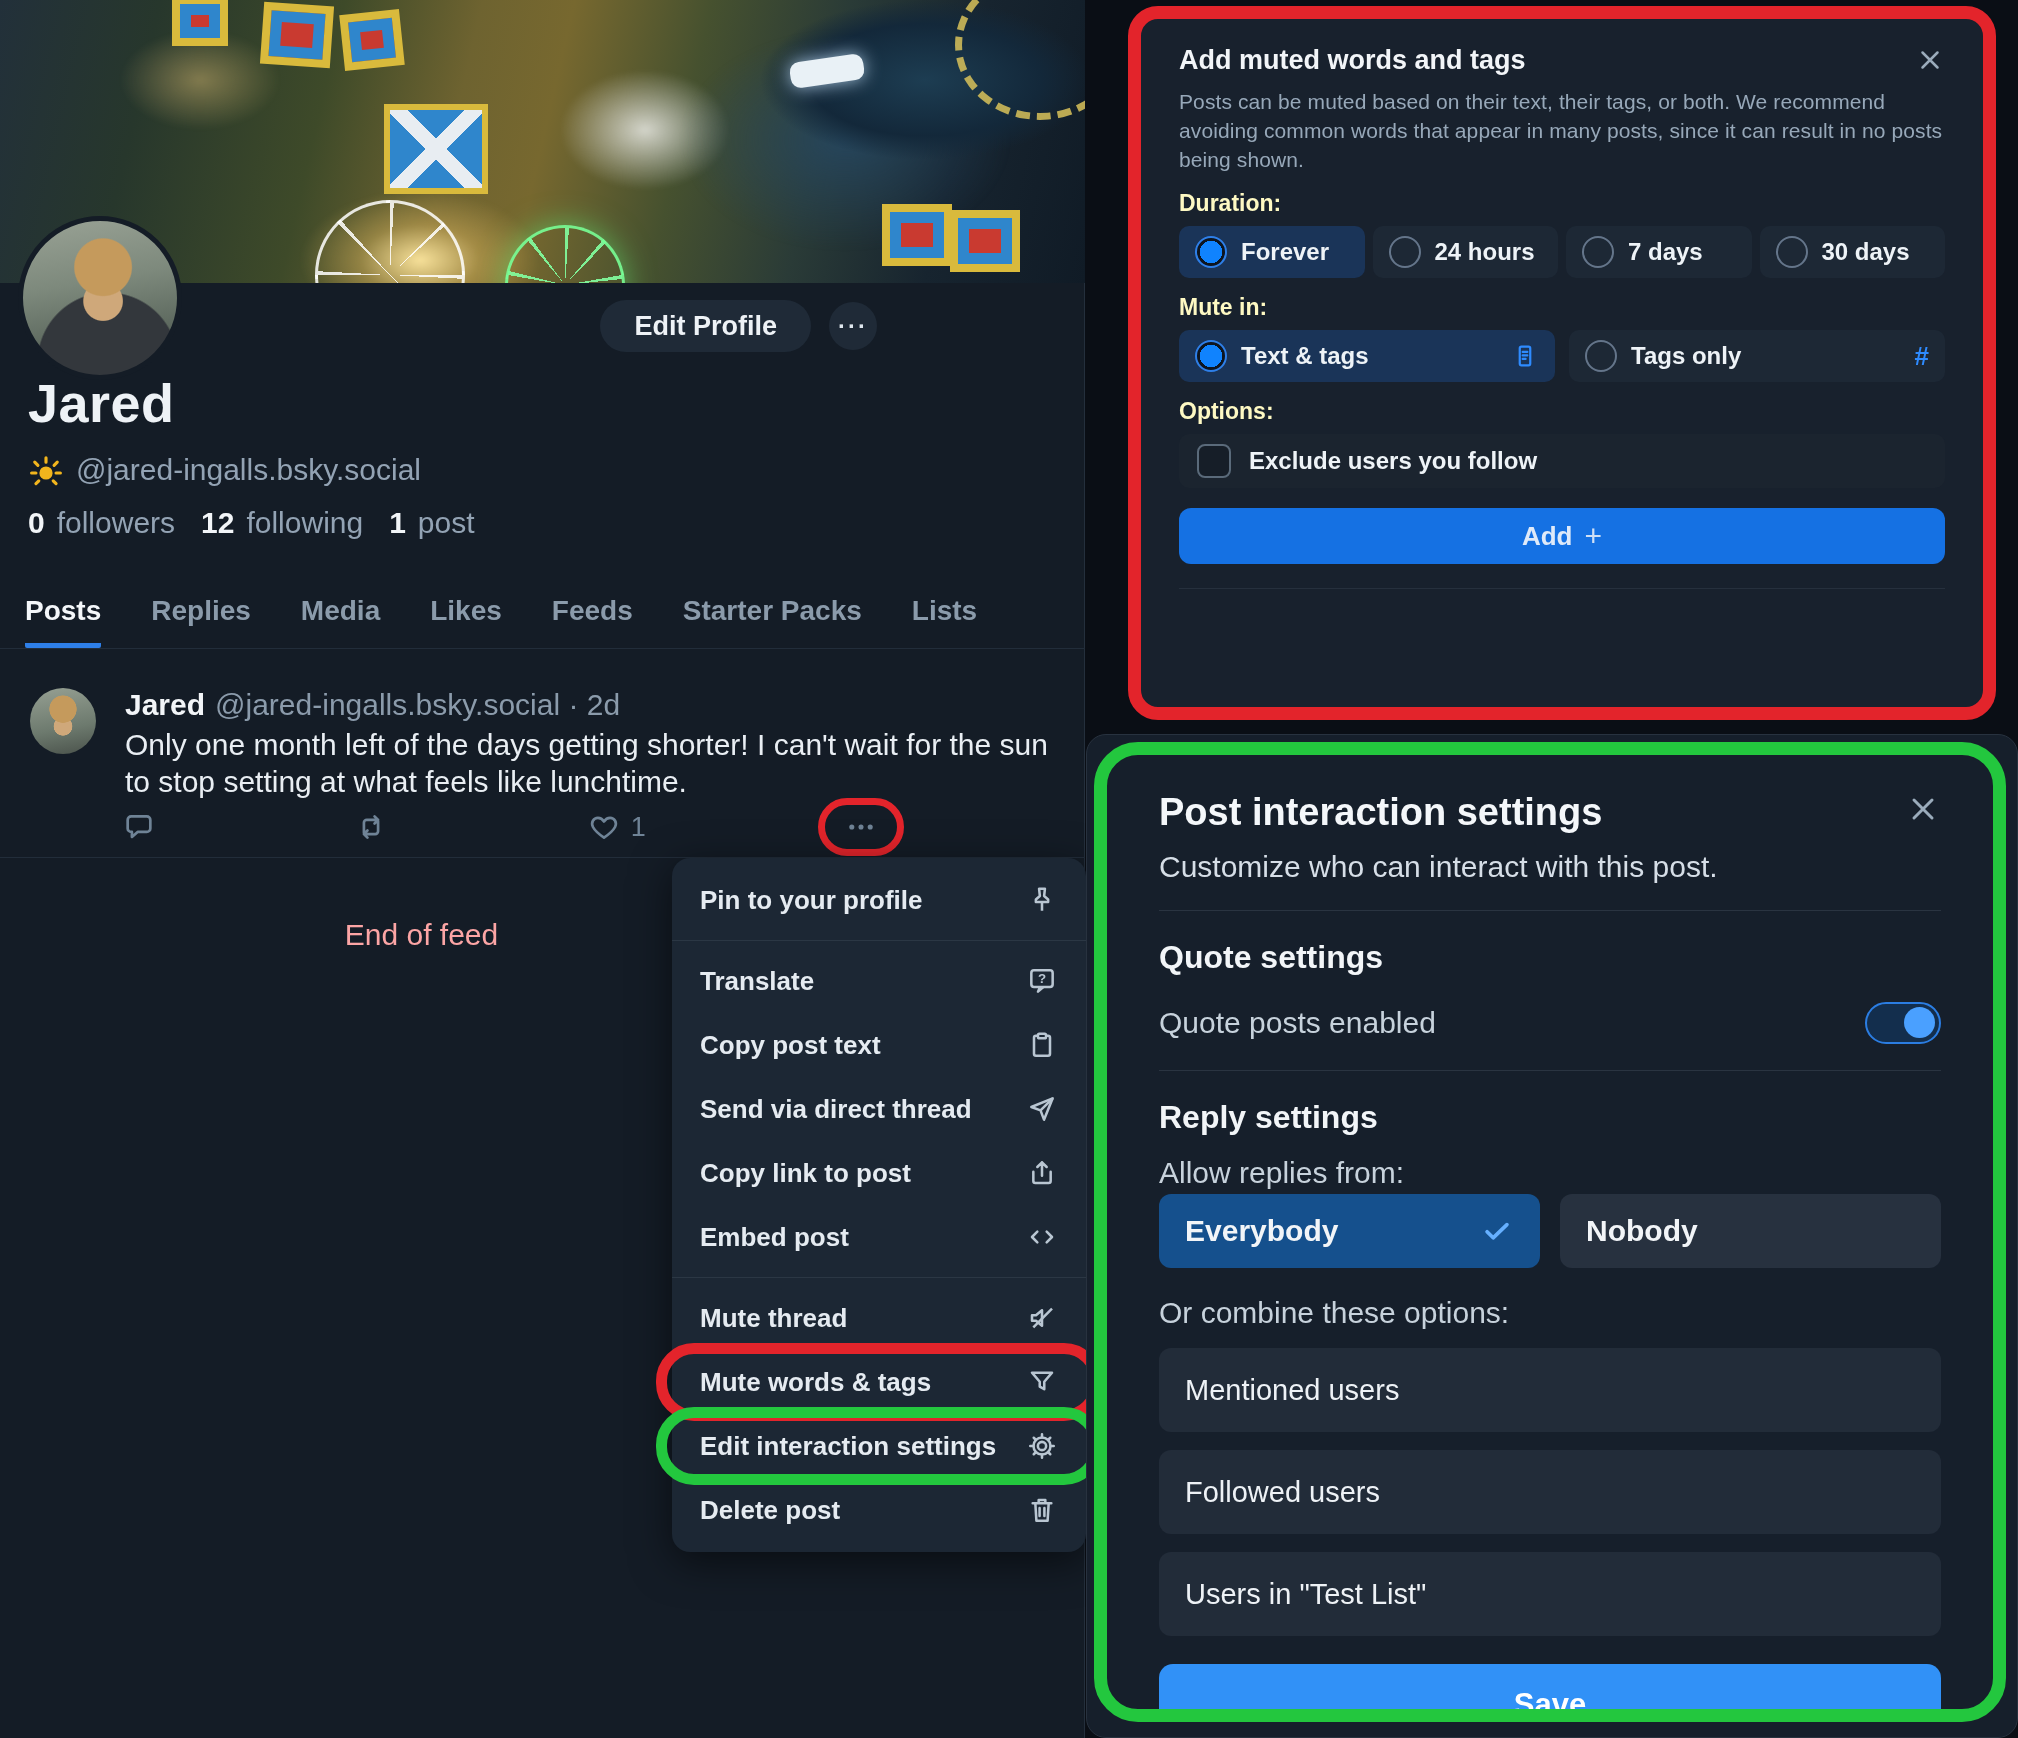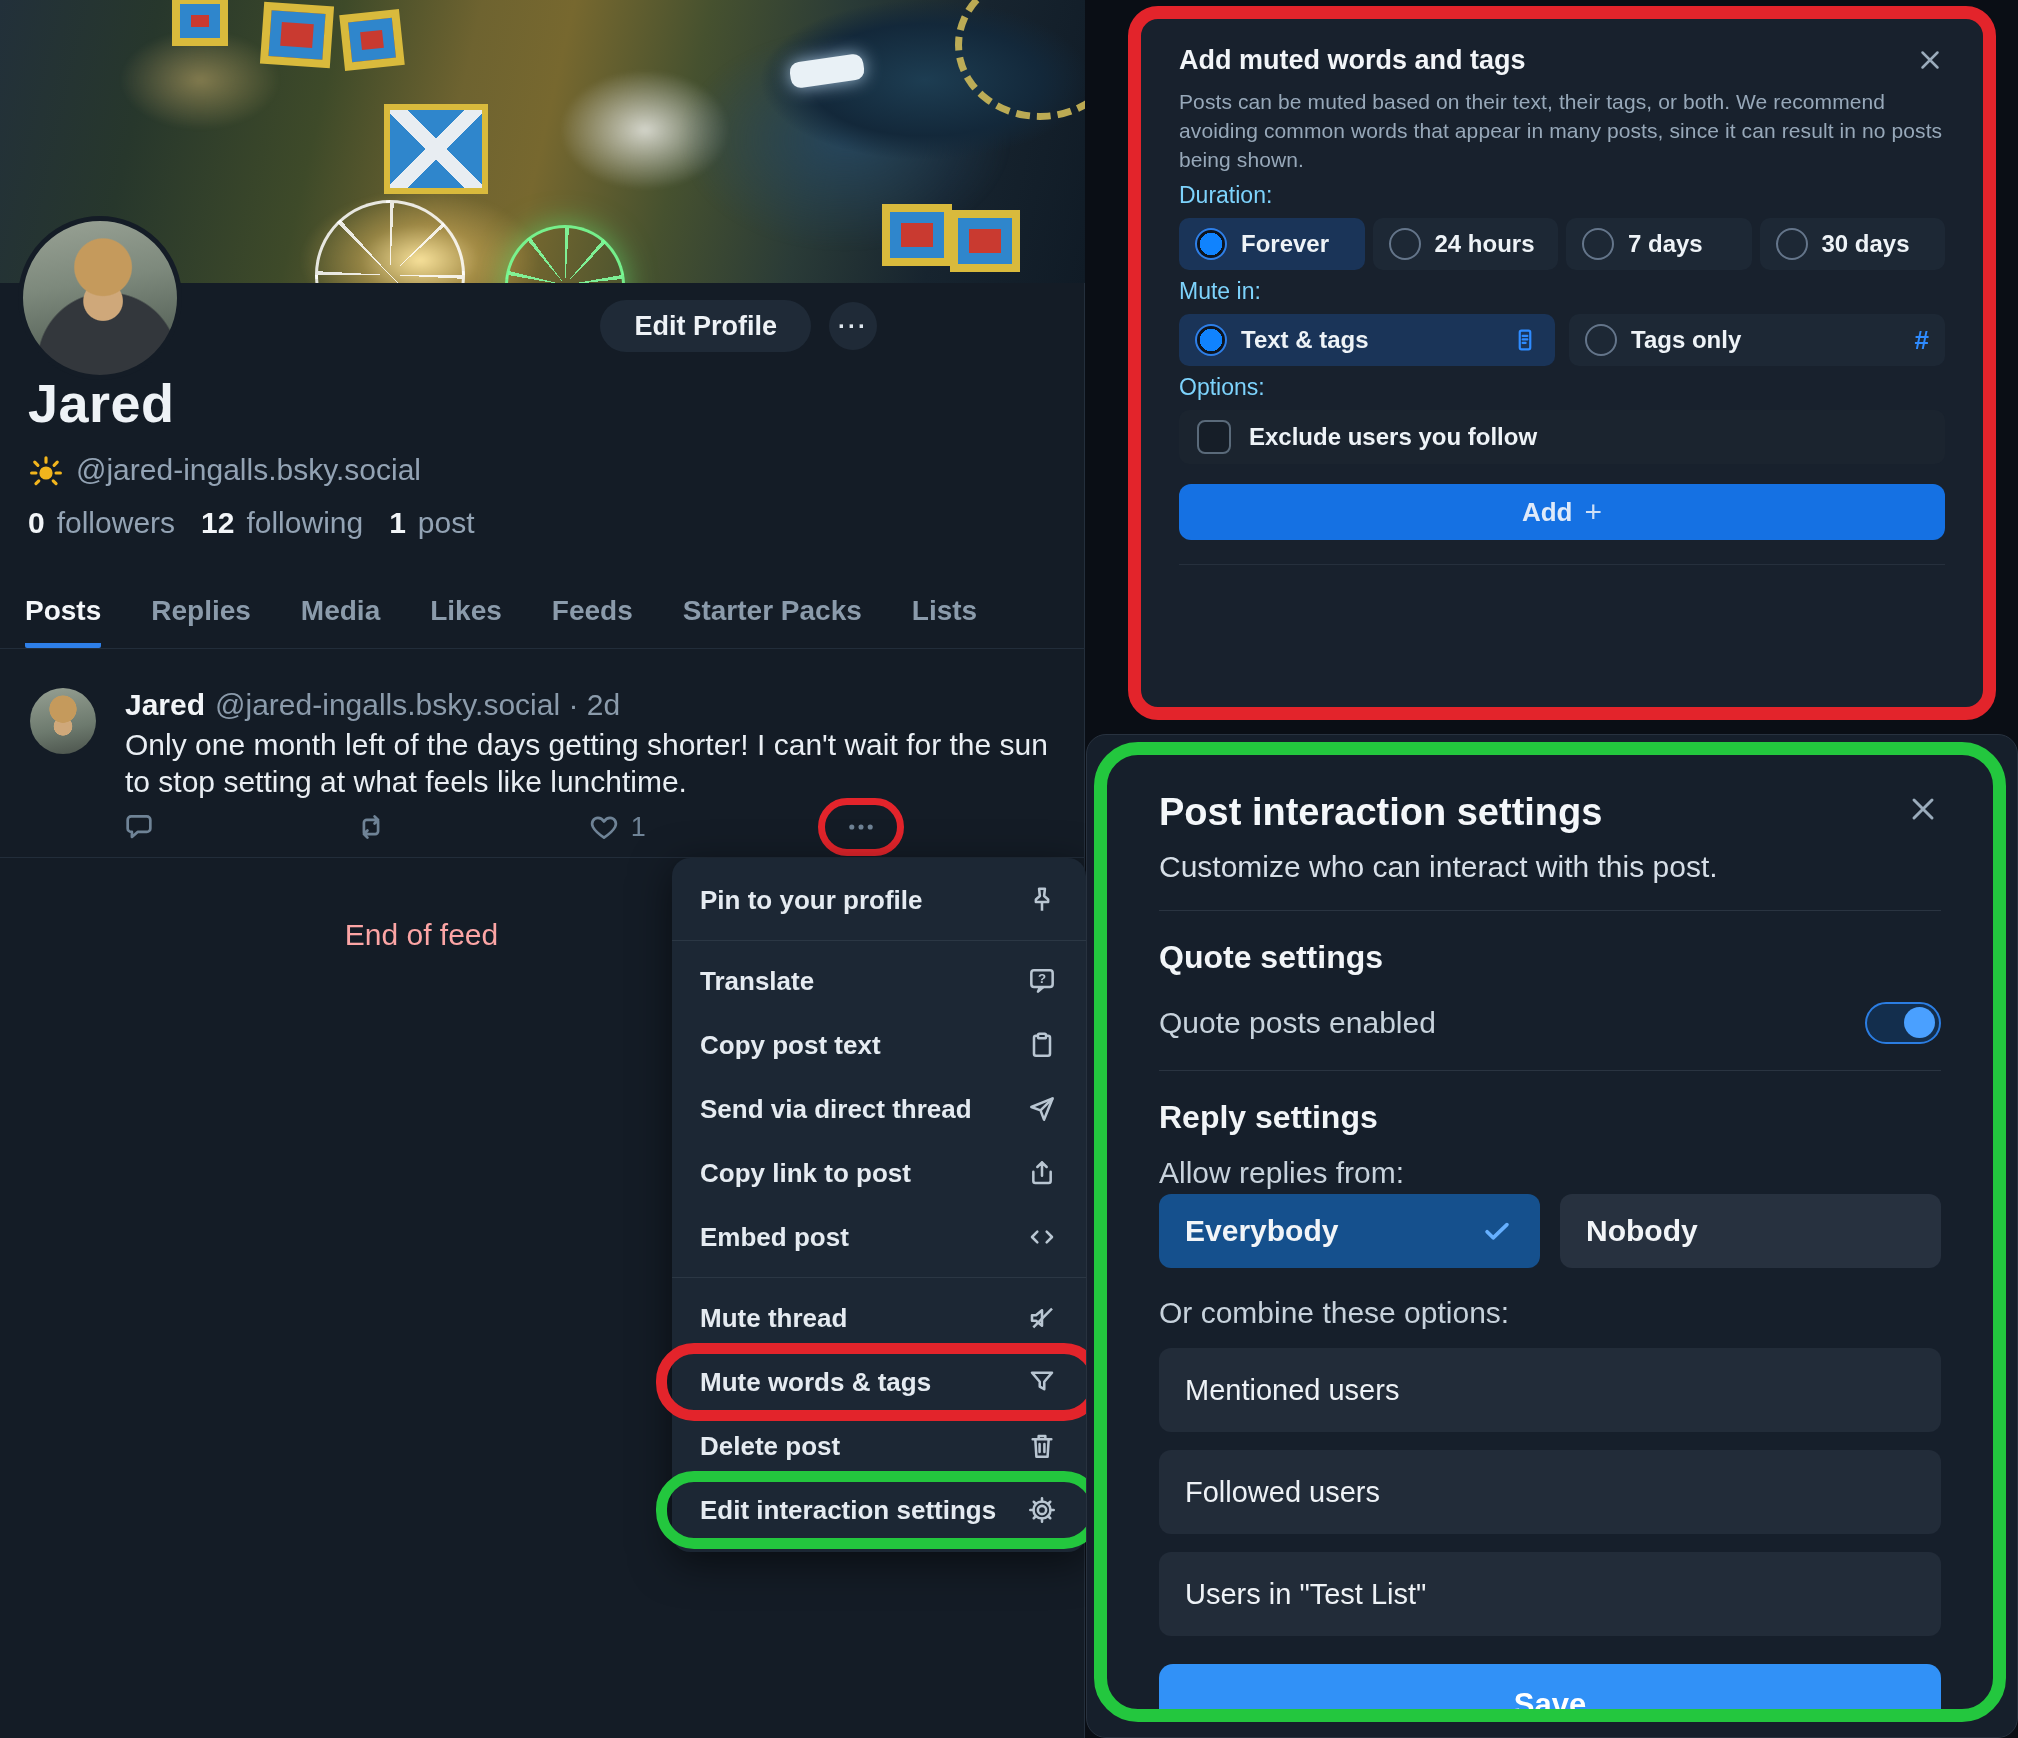--- a/index.html
+++ b/index.html
@@ -82,21 +82,21 @@
   .right-region{position:absolute;left:1086px;top:0;width:932px;height:1738px;background:#0a0e15}
 
   .muted-dialog{position:absolute;left:1128px;top:6px;width:868px;height:714px;background:#18212d;border:13px solid #e3242b;border-radius:30px;padding:26px 38px 20px;overflow:hidden}
   .dlg-head{display:flex;justify-content:space-between;align-items:flex-start}
   .dlg-title{font-size:27px;font-weight:800;color:#f2f5f8}
   .close-x{color:#9aabbb}
   .close-x svg{width:30px;height:30px}
   .dlg-desc{margin-top:8px;font-size:21px;line-height:29px;color:#97a8b9;letter-spacing:.1px}
   .word-input{margin-top:14px;width:100%;height:54px;background:#1c2b42;border:2px solid #2e7fe8;border-radius:10px;color:#e8eef4;font-size:26px;padding:0 18px;font-family:"Liberation Sans",sans-serif}
   .word-input::placeholder{color:#6d8096}
-  .sec-label{margin-top:8px;font-size:23px;font-weight:400;color:#7dd3fc}
+  .sec-label{margin-top:16px;font-size:23px;font-weight:700;color:#fef9c3}
   .pill-grid4{margin-top:9px;display:grid;grid-template-columns:repeat(4,1fr);gap:8px}
   .pill-grid2{margin-top:9px;display:grid;grid-template-columns:1fr 1fr;gap:14px}
   .pill{height:52px;border-radius:10px;background:#1d2835;display:flex;align-items:center;gap:14px;padding:0 16px;font-size:24px;font-weight:700;color:#eef3f7}
   .pill.sel{background:#1a3458}
   .pill .trail{margin-left:auto;color:#2e8bff;font-weight:800;font-size:26px;display:flex;align-items:center}
   .pill .trail svg{width:28px;height:28px}
   .radio{width:32px;height:32px;border-radius:50%;border:2px solid #64758a;flex:none}
   .radio.sel{border:2px solid #2e7fe8;background:radial-gradient(circle,#1083fe 0 56%,#0d1520 57% 100%)}
   .option-card{margin-top:9px;height:54px;background:#1b242f;border-radius:10px;display:flex;align-items:center;gap:18px;padding:0 18px;font-size:24px;font-weight:700;color:#eef3f7}
   .checkbox{width:34px;height:34px;border-radius:8px;border:2px solid #5a6a7a;background:#161e28;flex:none}
@@ -275,32 +275,32 @@
         <path d="M4.5 10v4h3l4.5 3.8V6.2L7.5 10z"></path>
           <path d="M19.5 5l-14 14"></path>
       </svg>
     </div>
     <div class="menu-item ring-red">
       <span>Mute words &amp; tags</span>
       <svg viewBox="0 0 24 24" fill="none" stroke="currentColor" stroke-width="1.9" stroke-linejoin="round">
         <path d="M4.5 5h15l-5.8 6.8v5.6l-3.4-2v-3.6z"></path>
       </svg>
     </div>
-    <div class="menu-item">
-      <span>Delete post</span>
-      <svg viewBox="0 0 24 24" fill="none" stroke="currentColor" stroke-width="1.9" stroke-linecap="round" stroke-linejoin="round">
-        <path d="M5 7h14M9.5 7V4.5h5V7M7 7l.8 13h8.4L17 7M10.2 10.5v6M13.8 10.5v6"></path>
-      </svg>
-    </div>
     <div class="menu-item ring-green">
       <span>Edit interaction settings</span>
       <svg viewBox="0 0 24 24" fill="none" stroke="currentColor" stroke-width="1.9" stroke-linecap="round">
         <circle cx="12" cy="12" r="3.1"></circle>
           <circle cx="12" cy="12" r="6.4"></circle>
         <path d="M12 3.2v2.4M12 18.4v2.4M3.2 12h2.4M18.4 12h2.4M5.8 5.8l1.7 1.7M16.5 16.5l1.7 1.7M18.2 5.8l-1.7 1.7M7.5 16.5l-1.7 1.7"></path>
+      </svg>
+    </div>
+    <div class="menu-item">
+      <span>Delete post</span>
+      <svg viewBox="0 0 24 24" fill="none" stroke="currentColor" stroke-width="1.9" stroke-linecap="round" stroke-linejoin="round">
+        <path d="M5 7h14M9.5 7V4.5h5V7M7 7l.8 13h8.4L17 7M10.2 10.5v6M13.8 10.5v6"></path>
       </svg>
     </div>
   </div>
 
   <div class="right-region"></div>
 
   <div class="muted-dialog">
     <div class="dlg-head">
       <div class="dlg-title">Add muted words and tags</div>
       <span class="close-x">

